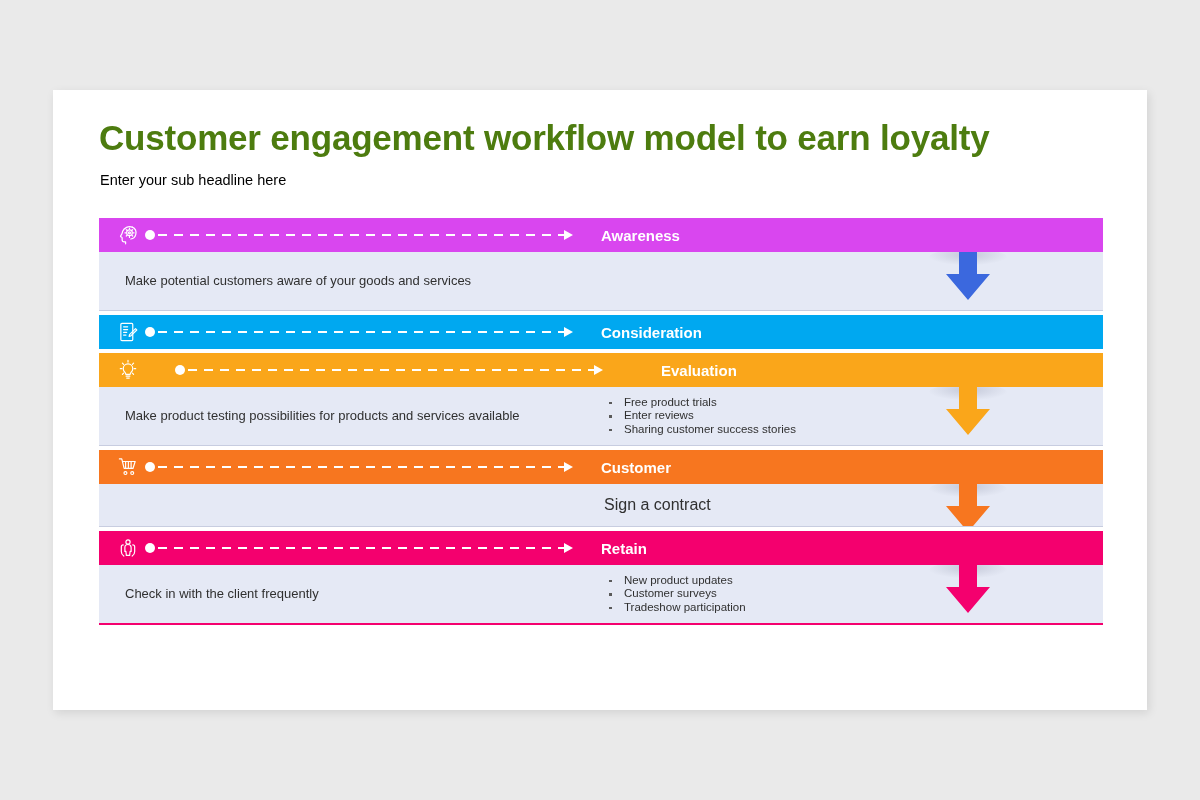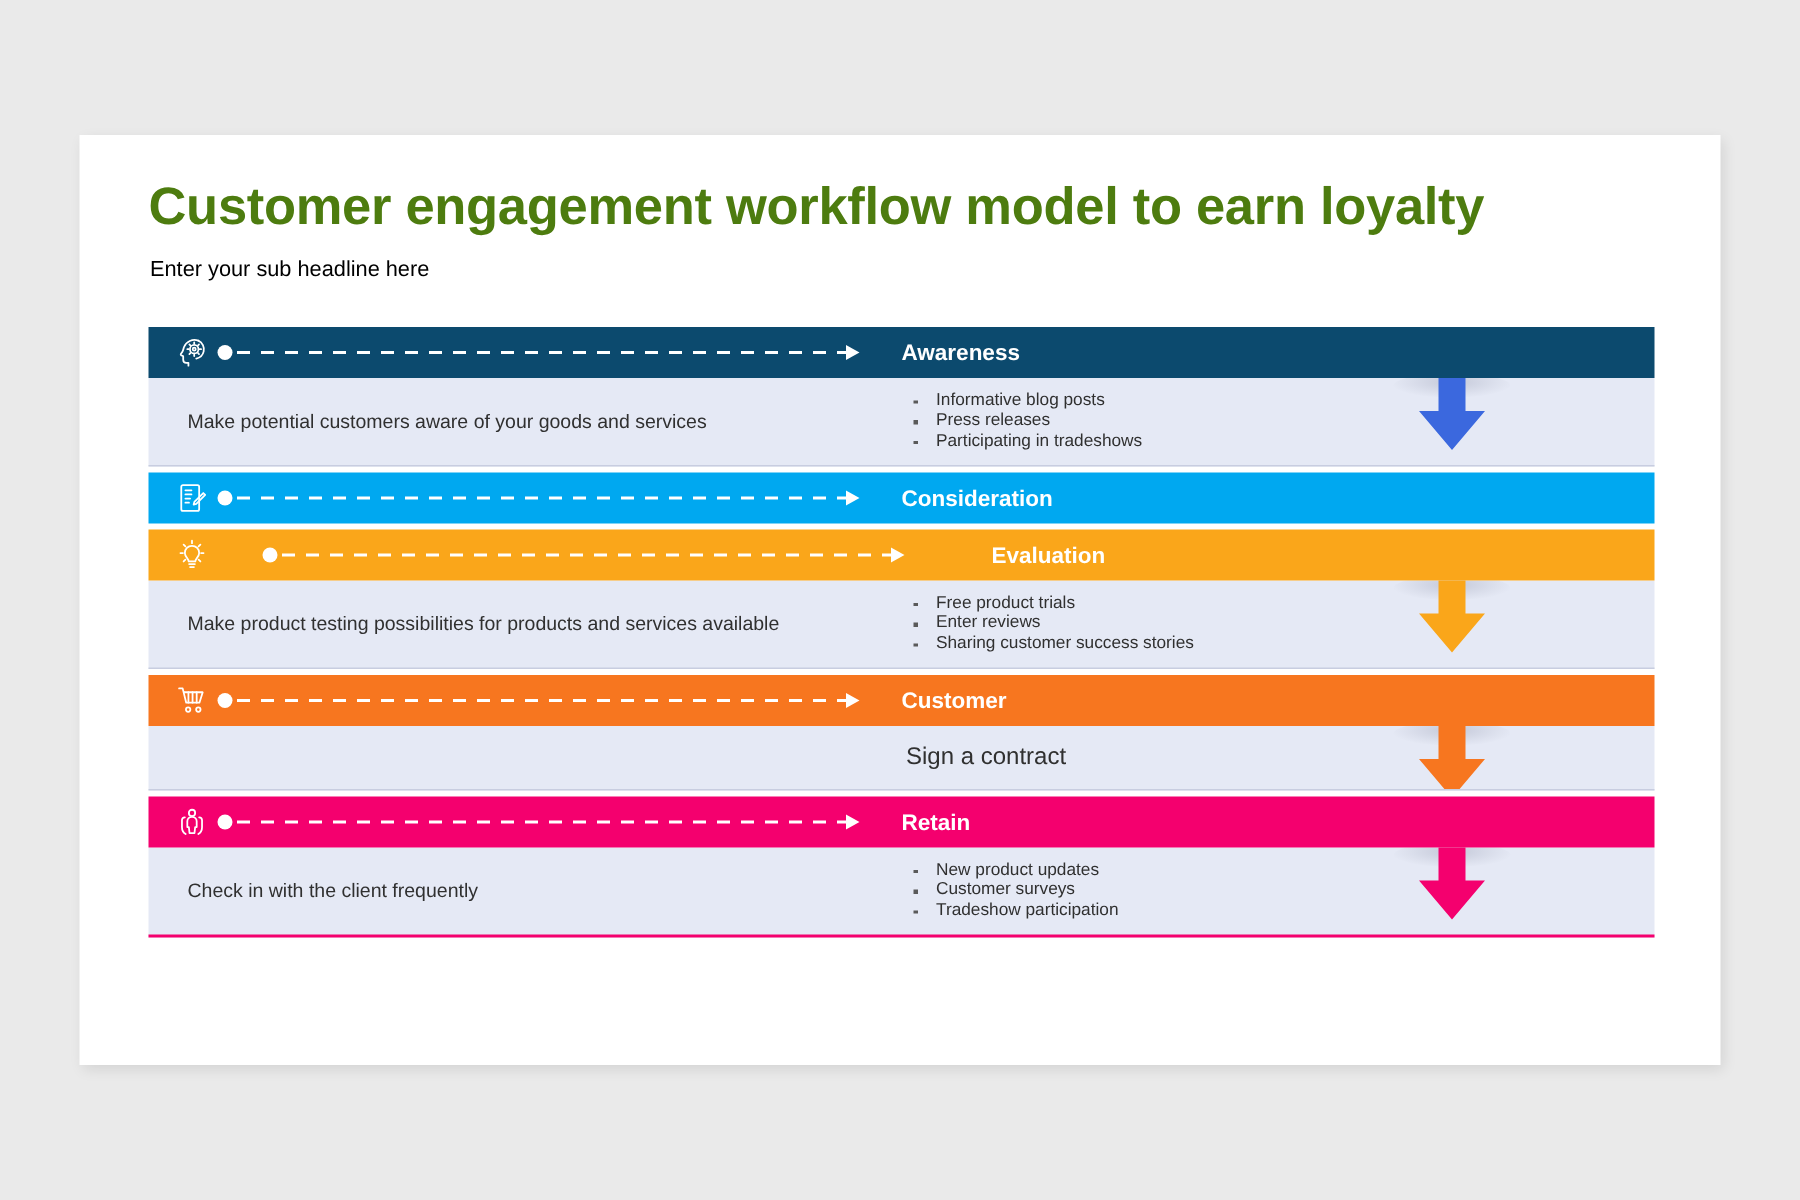--- a/index.html
+++ b/index.html
@@ -199,46 +199,39 @@
 </head>
 <body>
 
 <div id="slide">
 
   <div id="title">Customer engagement workflow model to earn loyalty</div>
   <div id="subtitle">Enter your sub headline here</div>
 
   <div id="rows">
       <div class="row">
-        <div class="bar" style="background: #0c4a6e; text-align: center;">
+        <div class="bar" style="background: #d946ef; text-align: center;">
           <div class="bar-icon">
             <svg width="22" height="22" viewBox="0 0 24 24">
               <path stroke="#ffffff" fill="none" stroke-width="1.3" stroke-linecap="round" stroke-linejoin="round" d="M16.6 3.4c-4.2-1.5-8.9 0.6-10.4 4.6-0.5 1.4-0.5 2.4-1.3 3.6-0.5 0.8-1.1 1.2-1.1 1.8 0 0.7 0.9 0.9 1.4 1 0.3 0.1 0.4 0.2 0.4 0.5l0 2.3c0 1.3 1 2.3 2.3 2.3l1.5 0 0 2.1"></path>
               <path stroke="#ffffff" fill="none" stroke-width="1.3" stroke-linecap="round" stroke-linejoin="round" d="M16.6 3.4c3 1.3 4.6 4.6 3.9 7.8-0.6 2.7-2.8 4.7-5.4 5.2"></path>
               <circle stroke="#ffffff" fill="none" stroke-width="1.3" stroke-linecap="round" stroke-linejoin="round" cx="13.6" cy="9.6" r="3.1"></circle>
               <circle stroke="#ffffff" fill="none" stroke-width="1.3" stroke-linecap="round" stroke-linejoin="round" cx="13.6" cy="9.6" r="1.1"></circle>
               <path stroke="#ffffff" fill="none" stroke-width="1.3" stroke-linecap="round" stroke-linejoin="round" d="M13.6 5.6v-1M13.6 14.6v-1M17.6 9.6h1M8.6 9.6h1M16.4 6.8l0.7-0.7M10.1 13.1l0.7-0.7M16.4 12.4l0.7 0.7M10.1 6.1l0.7 0.7"></path>
             </svg>
           </div>
           <div class="connector">
             <span class="conn-dot"></span>
             <span class="conn-line"></span>
             <span class="conn-head"></span>
           </div>
           <div class="bar-title">Awareness</div>
         </div>
         <div class="panel" style="border-bottom-color: rgb(200, 205, 224); min-height: 58px;">
           <div class="panel-left">Make potential customers aware of your goods and services</div>
-          <div class="panel-right">
-            <ul>
-              <li>Informative blog posts</li>
-              <li>Press releases</li>
-              <li>Participating in tradeshows</li>
-            </ul>
-          </div>
           <div class="arrow-wrap">
             <span class="arrow-shadow"></span>
             <svg class="arrow-svg" width="52" height="62" viewBox="0 0 52 62">
               <path fill="#3b68de" d="M17 0 h18 v34 h13 L26 60 L4 34 h13 z"></path>
             </svg>
           </div>
         </div>
       </div>
       <div class="row">
         <div class="bar" style="background: rgb(0, 168, 240);">

